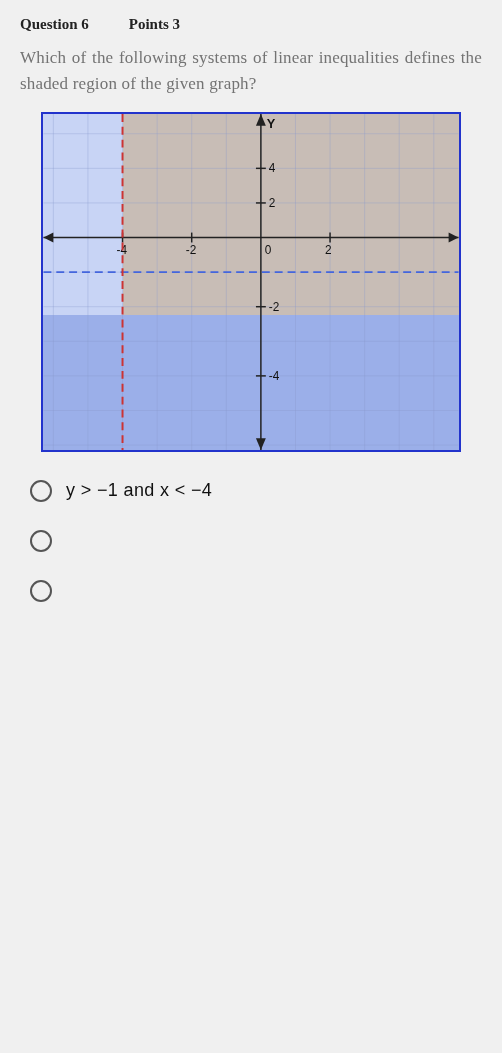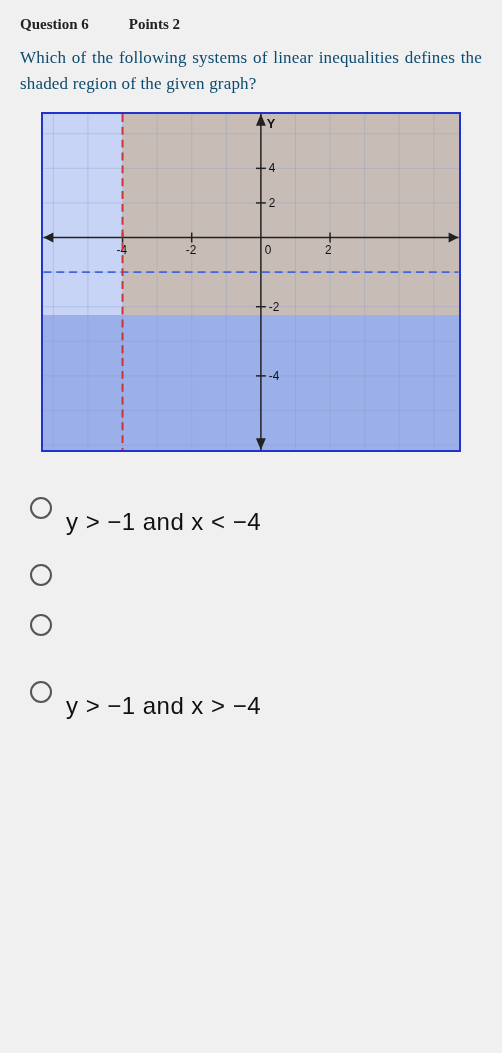--- a/index.html
+++ b/index.html
@@ -24,21 +24,21 @@
     }
     .header-label {
       font-size: 15px;
       font-weight: bold;
       color: #222;
     }
     .question-text {
       font-size: 17px;
       line-height: 1.55;
       margin-bottom: 14px;
-      color: #0c4a6e;
+      color: #737373;
       letter-spacing: 0.01em;
       text-align: justify;
     }
     
     .graph-container {
       width: 420px;
       height: 340px;
       margin: 0 auto 28px auto;
       border: 2.5px solid #2233cc;
       background: #c8d4f5;
@@ -85,35 +85,34 @@
     }
     .radio-circle {
       width: 22px;
       height: 22px;
       border-radius: 50%;
       border: 2px solid #555;
       background: transparent;
       flex-shrink: 0;
     }
     .option-text {
-      font-size: 24px;
+      font-size: 18px;
       color: #111;
       font-family: Arial, sans-serif;
       letter-spacing: 0.02em;
-      margin-top: 28px;
     }
   </style>
 </head>
 <body>
 
 <div class="page">
 
   <div class="header-row">
     <span class="header-label">Question 6</span>
-    <span class="header-label">Points 2</span>
+    <span class="header-label">Points 3</span>
   </div>
 
   <div class="question-text">Which of the following systems of linear inequalities defines the shaded region of the given graph?</div>
 
   <div class="graph-container">
 
     <div class="shade-lower-full"></div>
     <div class="shade-upper-right"></div>
 
     <svg class="grid-svg" viewBox="0 0 420 340" xmlns="http://www.w3.org/2000/svg">
@@ -193,19 +192,15 @@
     </div>
 
     <div class="option-item">
       <div class="radio-circle"></div>
     </div>
 
     <div class="option-item">
       <div class="radio-circle"></div>
     </div>
 
-    <div class="option-item">
-      <div class="radio-circle"></div>
-      <span class="option-text">y &gt; −1 and x &gt; −4</span>
-    </div>
 
   </div>
 </div>
 
 </body></html>

